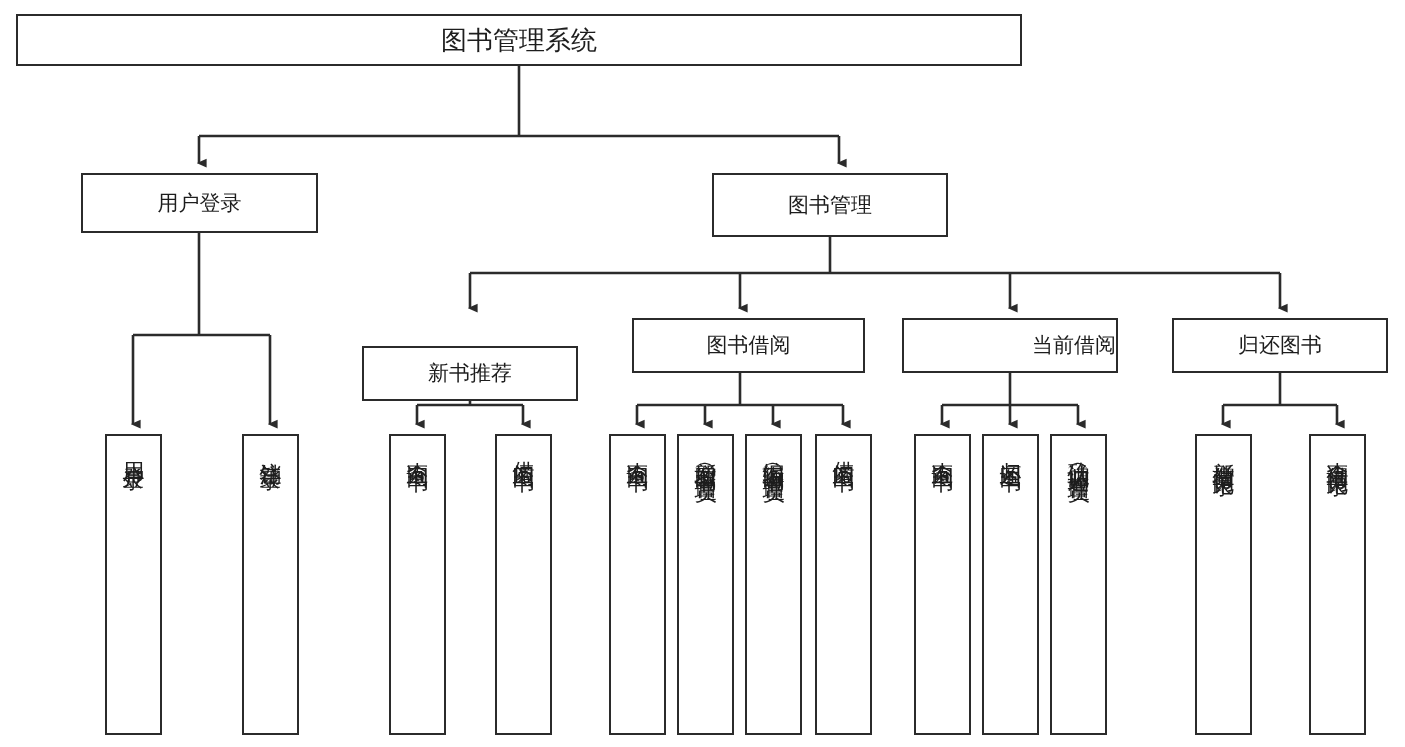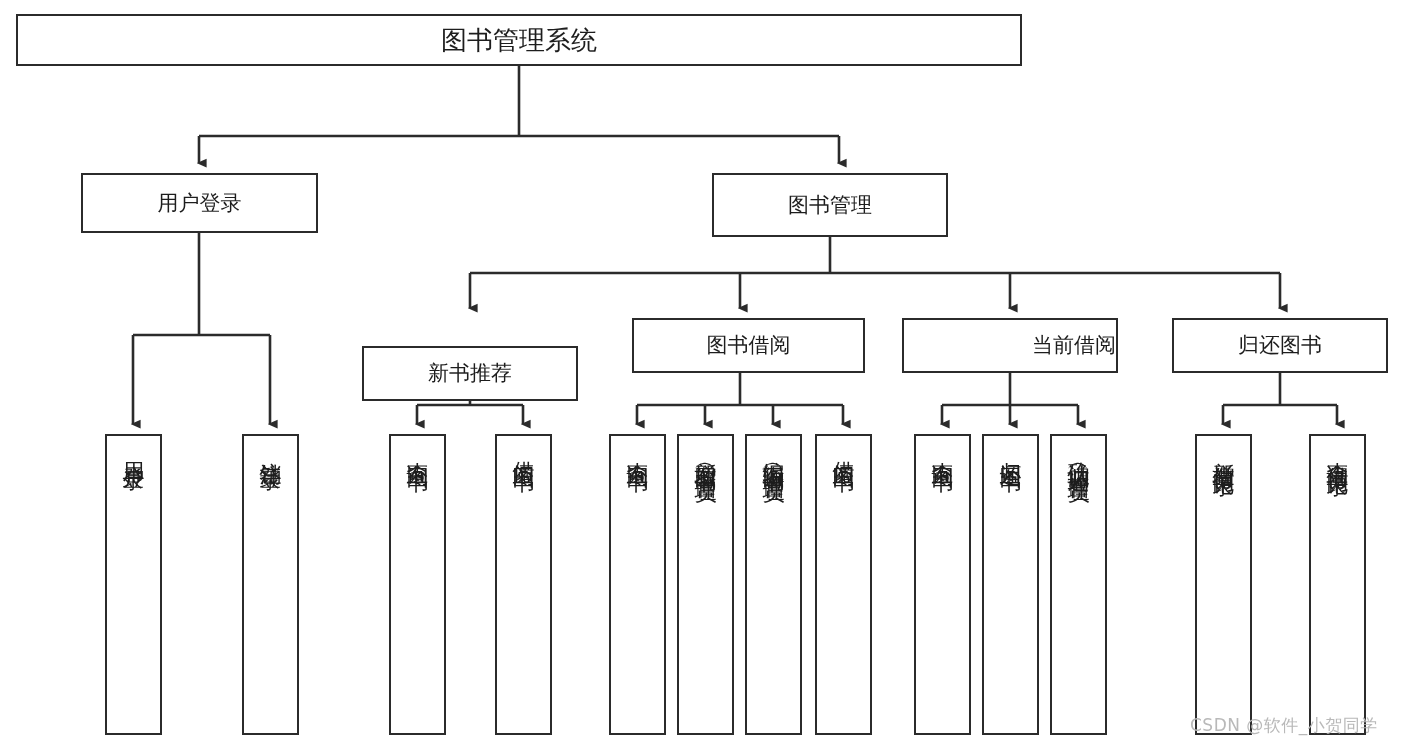--- a/index.html
+++ b/index.html
@@ -187,15 +187,14 @@
     <span class="label">确认归还（管理员）</span>
   </div>
 
   <div class="node leaf" style="left:1195px; top:434px; width:57px; height:301px;">
     <span class="label">新增借阅记录</span>
   </div>
   <div class="node leaf" style="left:1309px; top:434px; width:57px; height:301px;">
     <span class="label">查询借阅记录</span>
   </div>
 
-  <div class="watermark" style="left:1190px; top:714px;">CSDN @软件_小贺同学</div>
 
 </div>
 
 </body></html>

